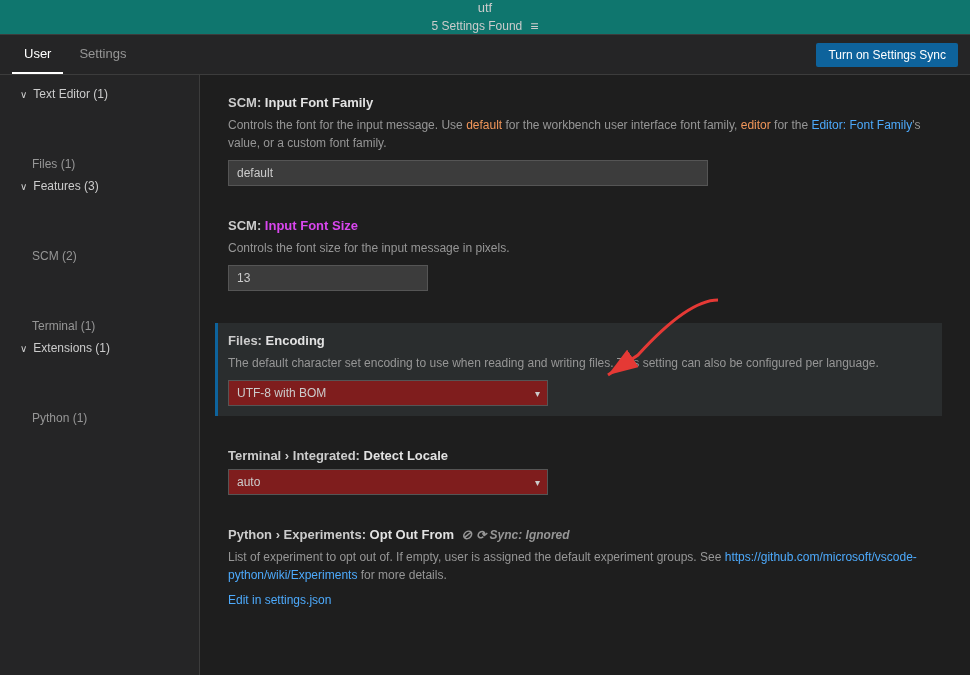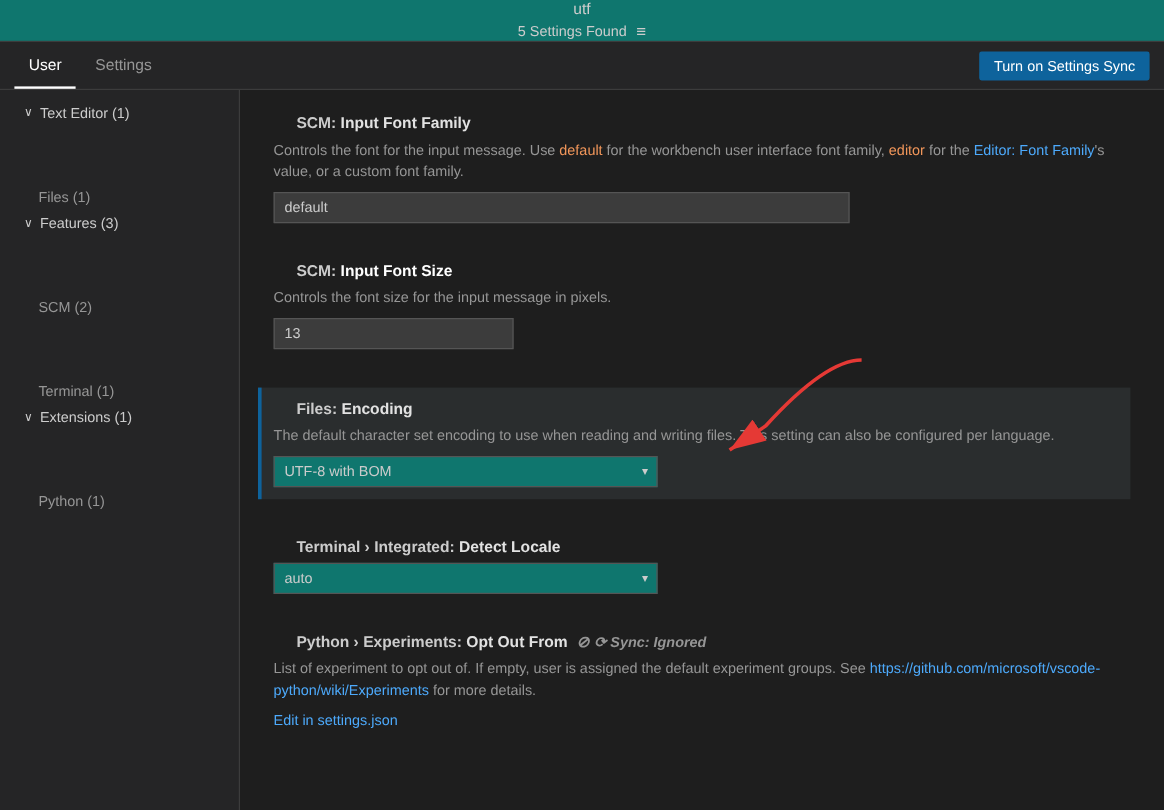--- a/index.html
+++ b/index.html
@@ -132,21 +132,20 @@
 
     
     .setting-section {
       margin-bottom: 32px;
     }
     .setting-title {
       font-size: 13px;
       font-weight: 600;
       color: #cccccc;
       margin-bottom: 6px;
-      margin-left: 19px;
     }
     .setting-description {
       font-size: 12px;
       color: #969696;
       line-height: 1.5;
       margin-bottom: 8px;
     }
     .setting-description a {
       color: #4daafc;
       text-decoration: none;
@@ -167,21 +166,21 @@
       width: 480px;
       outline: none;
     }
 
     .select-wrapper {
       position: relative;
       display: inline-block;
       width: 320px;
     }
     .select-input {
-      background: #0f766e;
+      background: #7f1d1d;
       border: 1px solid #555;
       color: #cccccc;
       padding: 5px 28px 5px 8px;
       font-size: 12px;
       width: 320px;
       outline: none;
       appearance: none;
       -webkit-appearance: none;
       cursor: pointer;
     }
@@ -288,21 +287,21 @@
         <span>SCM: </span><span style="font-weight:700;color:#e2e2e2;">Input Font Family</span>
       </div>
       <div class="setting-description">
         Controls the font for the input message. Use <span class="highlight-orange">default</span> for the workbench user interface font family, <span class="highlight-orange">editor</span> for the <a href="#" class="highlight-blue">Editor: Font Family</a>'s value, or a custom font family.
       </div>
       <input type="text" class="text-input" value="default" style="">
     </div>
 
     <div class="setting-section">
       <div class="setting-title">
-        <span>SCM: </span><span style="font-weight:700;color:#ffffff;">Input Font Size</span>
+        <span>SCM: </span><span style="font-weight:700;color:#d946ef;">Input Font Size</span>
       </div>
       <div class="setting-description">Controls the font size for the input message in pixels.</div>
       <input type="text" class="text-input" style="width: 200px;" value="13">
     </div>
 
     <div class="setting-section highlighted">
       <div class="setting-title">
         <span>Files: </span><span style="font-weight:700;color:#e2e2e2;">Encoding</span>
       </div>
       <div class="setting-description">The default character set encoding to use when reading and writing files. This setting can also be configured per language.</div>

